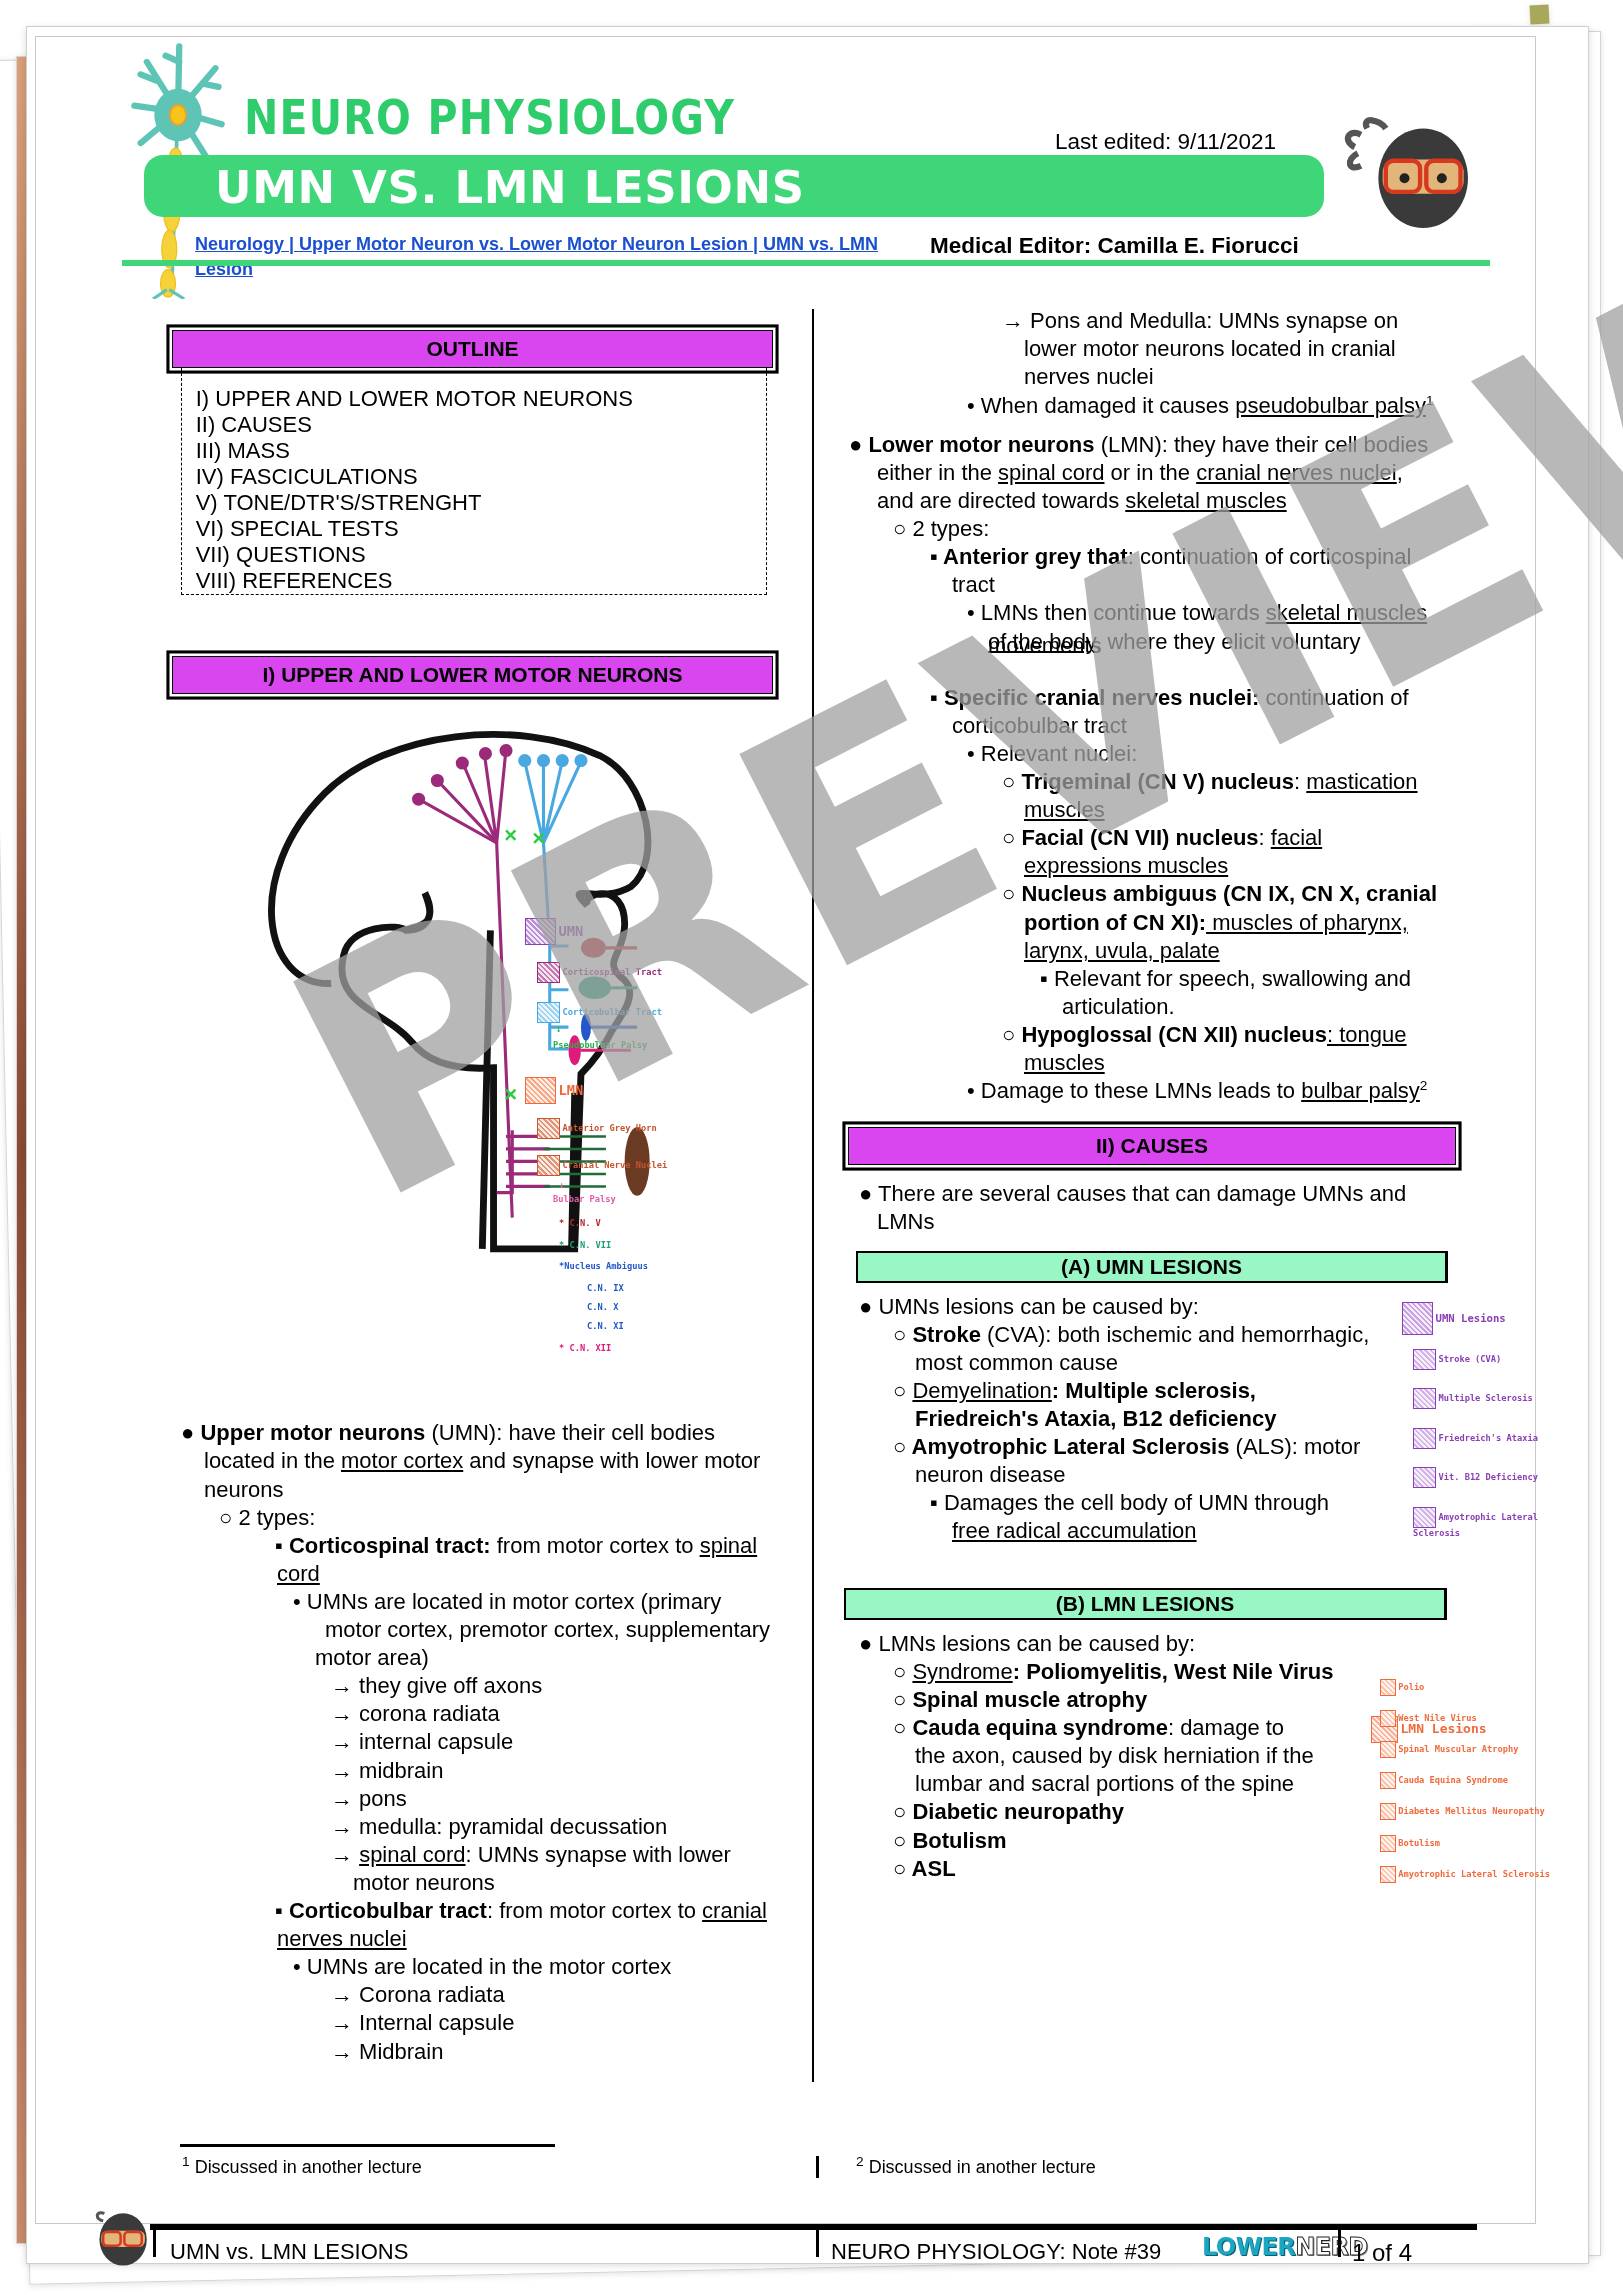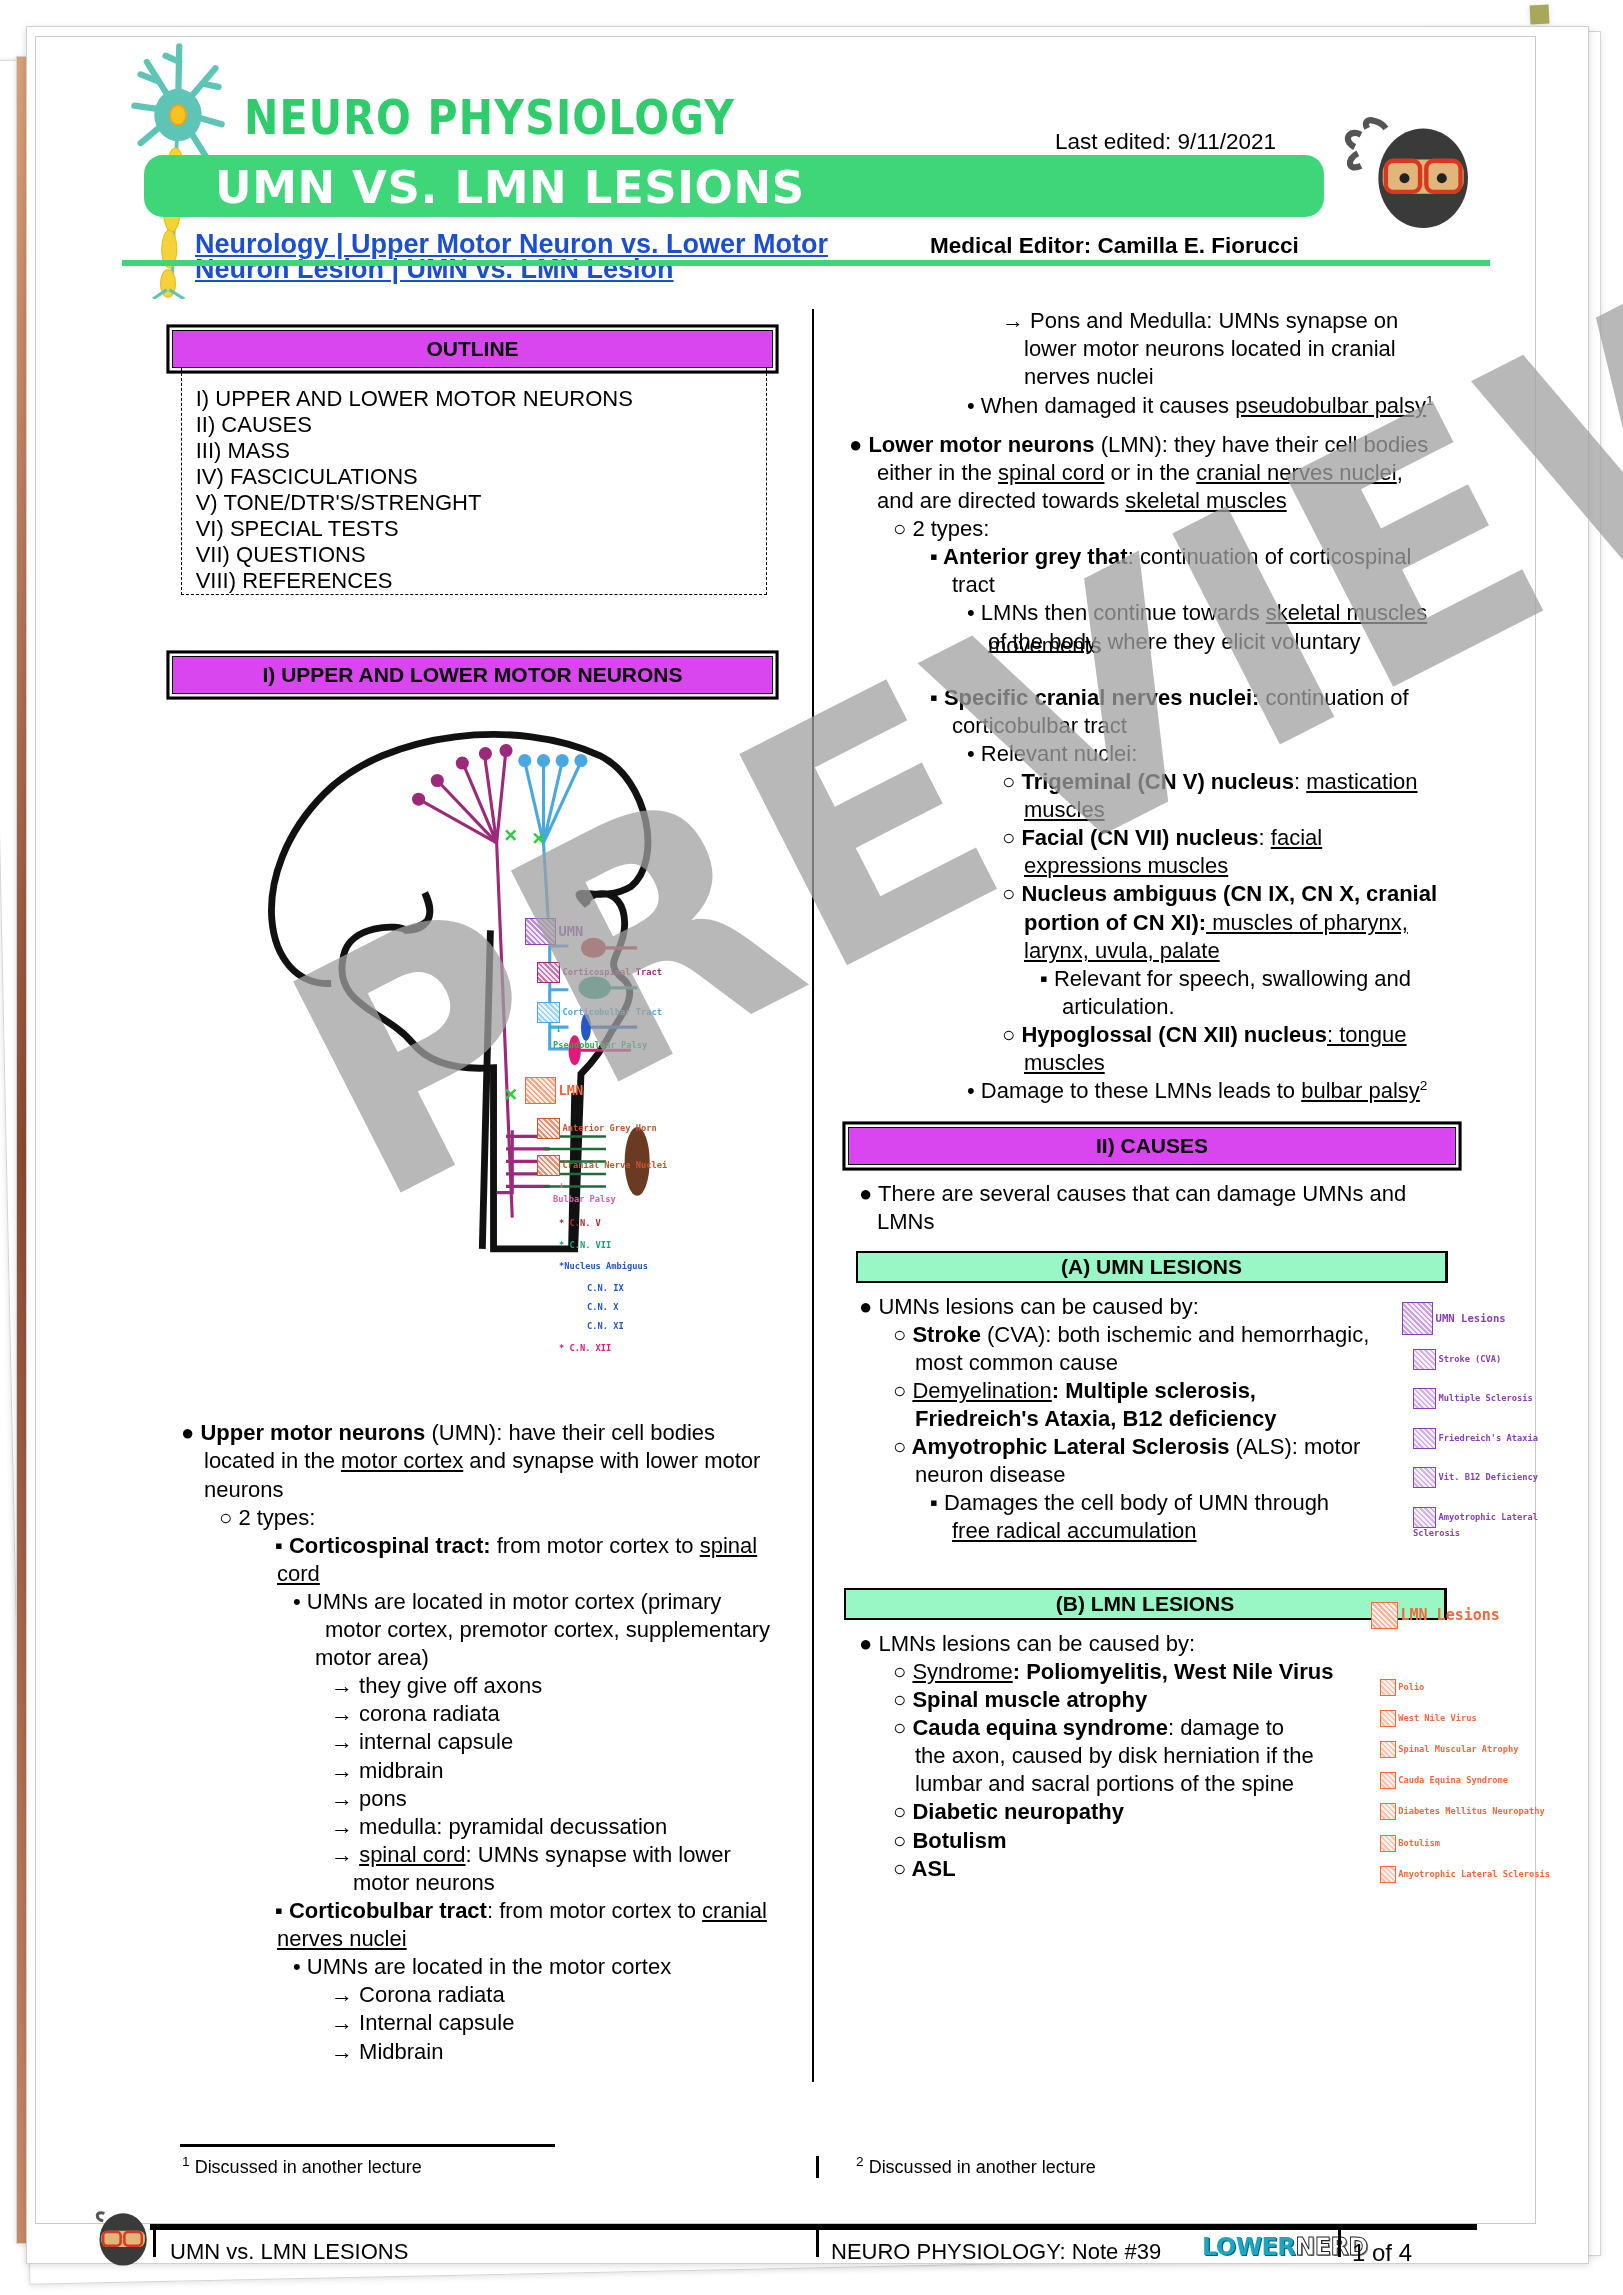--- a/index.html
+++ b/index.html
@@ -14,21 +14,21 @@
         border:1.2px solid #cfcfcf;box-shadow:0 1.9px 7.5px rgba(0,0,0,.15);}
   #page-inner{position:absolute;left:35px;top:36px;width:1499px;height:2186px;border:1.2px solid #c8c8c8;}
   .abs{position:absolute;}
   .title-bar{position:absolute;left:144px;top:155px;width:1180px;height:62px;background:#3fd67a;border-radius:19px;}
   .brand{position:absolute;left:244px;top:94px;font-family:"DejaVu Sans",sans-serif;font-weight:bold;font-size:41px;
          color:#2ecc6b;letter-spacing:1.2px;transform:scaleY(1.15);}
   .doc-title{position:absolute;left:215px;top:161px;font-family:"DejaVu Sans",sans-serif;font-weight:bold;font-size:45px;
              color:#fff;letter-spacing:0.6px;}
   .green-rule{position:absolute;left:122px;top:260px;width:1368px;height:6.2px;background:#3fd67a;}
   .last-edited{position:absolute;left:1055px;top:129px;font-size:22.5px;}
-  .link{position:absolute;left:195px;top:232px;width:712px;font-size:27px;font-weight:bold;color:#1a4fd0;
+  .link{position:absolute;left:195px;top:232px;width:712px;font-size:18px;font-weight:bold;color:#1a4fd0;
         text-decoration:underline;line-height:25px;}
   .editor{position:absolute;left:930px;top:233px;font-size:22.5px;font-weight:bold;}
   .col-divider{position:absolute;left:812px;top:309px;width:1.9px;height:1773px;background:#000;}
   .hdr{position:absolute;height:36px;background:#d946ef;border:1.9px solid #000;box-shadow:0 0 0 2.5px #fff,0 0 0 5.6px #000;
        display:flex;align-items:center;justify-content:center;font-weight:bold;font-size:21px;}
   .subhdr{position:absolute;height:27.5px;background:#99f7c5;border:2.5px solid #000;border-right-width:3.1px;
           display:flex;align-items:center;justify-content:center;font-weight:bold;font-size:21px;}
   .outline-box{position:absolute;left:181px;top:368px;width:584px;height:226px;border:1.2px dashed #000;border-top:none;}
   .outline-box div{font-size:22px;line-height:26px;}
   .txt{position:absolute;font-size:22px;line-height:28px;white-space:nowrap;}
@@ -250,21 +250,21 @@
 <div class="txt" style="left:859px;top:1630px">● LMNs lesions can be caused by:</div>
 <div class="txt" style="left:893px;top:1658px"><span>○ </span><span class="u">Syndrome</span><b>: Poliomyelitis, West Nile Virus</b></div>
 <div class="txt" style="left:893px;top:1686px;font-weight:bold">○ Spinal muscle atrophy</div>
 <div class="txt" style="left:893px;top:1714px"><b>○ Cauda equina syndrome</b><span>: damage to</span></div>
 <div class="txt" style="left:915px;top:1742px">the axon, caused by disk herniation if the</div>
 <div class="txt" style="left:915px;top:1770px">lumbar and sacral portions of the spine</div>
 <div class="txt" style="left:893px;top:1798px;font-weight:bold">○ Diabetic neuropathy</div>
 <div class="txt" style="left:893px;top:1827px;font-weight:bold">○ Botulism</div>
 <div class="txt" style="left:893px;top:1855px;font-weight:bold">○ ASL</div>
 
-<div class="legend" style="left:1371px;top:1602px;color:#f06a3c;font-size:15px"><span class="sw" style="background-color:#f8b49a;border:1.9px solid #f06a3c;width:25px;height:25px"></span><span>LMN Lesions</span></div>
+<div class="legend" style="left:1371px;top:1716px;color:#f06a3c;font-size:13px"><span class="sw" style="background-color:#f8b49a;border:1.9px solid #f06a3c;width:25px;height:25px"></span><span>LMN Lesions</span></div>
 <div class="legend" style="left:1380px;top:1679px;color:#f06a3c"><span class="sw" style="background-color:#fbc4ae;border:1.9px solid #f06a3c;width:13.7px;height:15px"></span><span>Polio</span></div>
 <div class="legend" style="left:1380px;top:1710px;color:#f06a3c"><span class="sw" style="background-color:#fbc4ae;border:1.9px solid #f06a3c;width:13.7px;height:15px"></span><span>West Nile Virus</span></div>
 <div class="legend" style="left:1380px;top:1741px;color:#f06a3c"><span class="sw" style="background-color:#fbc4ae;border:1.9px solid #f06a3c;width:13.7px;height:15px"></span><span>Spinal Muscular Atrophy</span></div>
 <div class="legend" style="left:1380px;top:1772px;color:#f06a3c"><span class="sw" style="background-color:#fbc4ae;border:1.9px solid #f06a3c;width:13.7px;height:15px"></span><span>Cauda Equina Syndrome</span></div>
 <div class="legend" style="left:1380px;top:1803px;color:#f06a3c"><span class="sw" style="background-color:#fbc4ae;border:1.9px solid #f06a3c;width:13.7px;height:15px"></span><span>Diabetes Mellitus Neuropathy</span></div>
 <div class="legend" style="left:1380px;top:1835px;color:#f06a3c"><span class="sw" style="background-color:#fbc4ae;border:1.9px solid #f06a3c;width:13.7px;height:15px"></span><span>Botulism</span></div>
 <div class="legend" style="left:1380px;top:1866px;color:#f06a3c"><span class="sw" style="background-color:#fbc4ae;border:1.9px solid #f06a3c;width:13.7px;height:15px"></span><span>Amyotrophic Lateral Sclerosis</span></div>
 
 <div class="watermark">PREVIEW</div>
 

